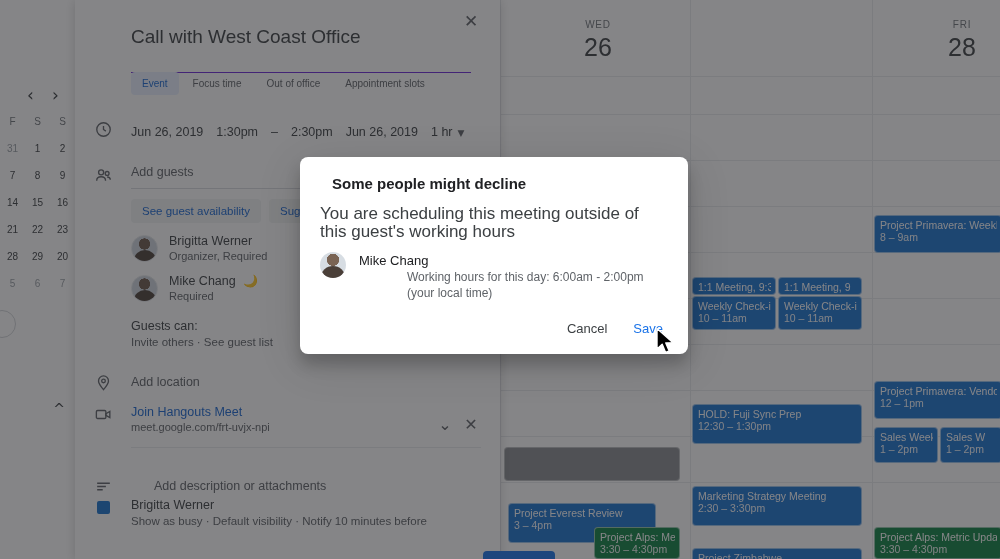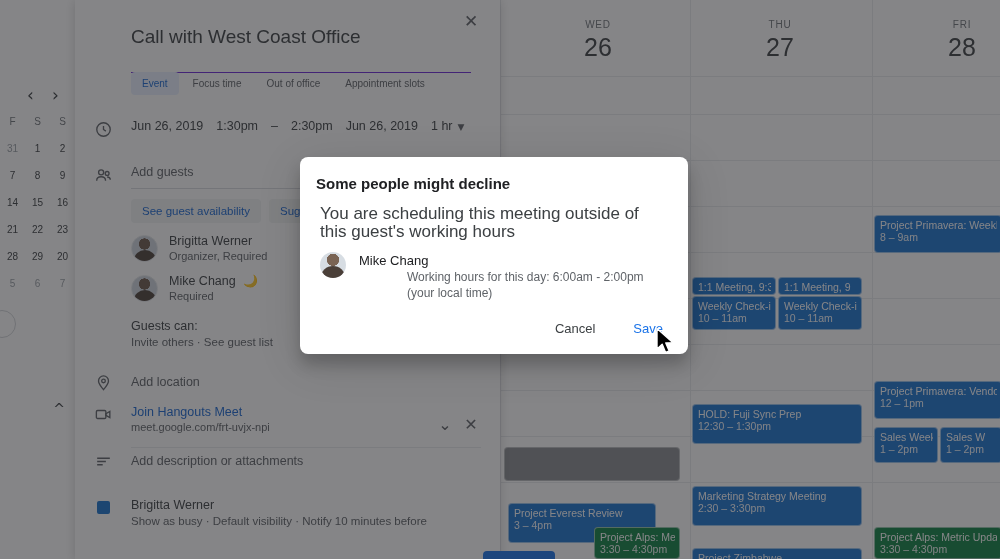--- a/index.html
+++ b/index.html
@@ -58,21 +58,21 @@
   .panel-title{position:absolute;left:56px;top:26px;width:340px;font-size:19px;color:#3c4043;
     padding-bottom:24px;border-bottom:1px solid #6d28d9;}
   .tabs{position:absolute;left:56px;top:72px;display:flex;align-items:center;}
   .tab{font-size:10px;color:#5f6368;padding:6px 11px;border-radius:4px;margin-right:3px;
     white-space:nowrap;cursor:pointer;}
   .tab.active{color:#1967d2;background:#e8f0fe;}
   .row{position:absolute;left:0;width:425px;display:flex;}
   .row-ico{width:56px;flex:0 0 56px;display:flex;justify-content:center;padding-top:1px;}
   .row-body{flex:1;padding-right:18px;}
   .ico{width:19px;height:19px;display:block;color:#5f6368;}
-  .timerow{top:119px;}
+  .timerow{top:119px;align-items:flex-end;}
   .timerow .seg{font-size:12.5px;color:#3c4043;margin-right:13px;white-space:nowrap;}
   .timerow .dash{color:#3c4043;margin-right:13px;font-size:12.5px;}
   .timerow .caret{font-size:9px;color:#5f6368;font-family:"DejaVu Sans",sans-serif;}
   .guestrow{top:165px;}
   .addguests{font-size:12.5px;color:#5f6368;padding-bottom:9px;border-bottom:1px solid #dadce0;
     width:340px;}
   .chiprow{display:flex;margin-top:10px;}
   .chip{font-size:11.5px;color:#1967d2;border:1px solid transparent;background:#f1f3f4;
     padding:5px 10px;border-radius:4px;margin-right:8px;white-space:nowrap;cursor:pointer;}
   .guest{display:flex;align-items:center;margin-top:11px;}
@@ -89,47 +89,47 @@
   .guestscan .gc-s{font-size:11.5px;color:#5f6368;margin-top:3px;}
   .locrow{top:372px;}
   .locrow .txt{font-size:12.5px;color:#5f6368;}
   .meetrow{top:404px;}
   .meetlink{font-size:12.5px;color:#1967d2;font-weight:500;line-height:16px;}
   .meeturl{font-size:11px;color:#5f6368;line-height:15px;}
   .meet-actions{position:absolute;right:16px;top:412px;display:flex;align-items:center;}
   .meet-actions span{width:26px;height:26px;text-align:center;line-height:26px;color:#5f6368;
     font-family:"DejaVu Sans",sans-serif;cursor:pointer;}
   .sep{position:absolute;left:56px;top:447px;width:350px;height:1px;background:#e8eaed;}
-  .descrow{top:451px;}
+  .descrow{top:476px;gap:23px;}
   .descrow .txt{font-size:12.5px;color:#5f6368;}
   .calrow{top:497px;}
   .swatch{width:13px;height:13px;border-radius:2px;background:#1a73cf;margin-top:3px;}
   .cal-owner{font-size:12.5px;color:#3c4043;line-height:16px;}
   .cal-meta{font-size:11.5px;color:#5f6368;line-height:16px;}
   .panel-save{position:absolute;left:408px;top:551px;width:72px;height:26px;
     background:#1a73e8;border-radius:4px;}
 
   
   .scrim{position:absolute;inset:0;background:rgba(32,33,36,.55);}
 
   
   .dlg{position:absolute;left:300px;top:157px;width:388px;height:197px;background:#ffffff;
     border-radius:8px;box-shadow:0 11px 15px rgba(0,0,0,.2),0 9px 46px rgba(0,0,0,.12);}
-  .dlg-title{position:absolute;left:16px;top:18px;font-size:15px;font-weight:700;color:#202124;}
+  .dlg-title{position:absolute;left:32px;top:18px;font-size:15px;font-weight:700;color:#202124;}
   .dlg-body{position:absolute;left:20px;top:48px;width:330px;font-size:17px;color:#3c4043;
     line-height:18px;}
   .dlg-guest{position:absolute;left:20px;top:95px;display:flex;width:340px;}
   .dlg-av{width:26px;height:26px;border-radius:50%;flex:0 0 26px;margin-right:13px;
     background:radial-gradient(circle at 50% 30%, #7a6454 0 27%, #d7dde3 28% 100%);
     position:relative;overflow:hidden;}
   .dlg-av:after{content:"";position:absolute;left:50%;top:55%;width:24px;height:22px;
     transform:translateX(-50%);border-radius:50% 50% 0 0;background:#4a3f38;}
   .dlg-gname{font-size:13px;color:#202124;line-height:17px;}
   .dlg-ghours{font-size:12px;color:#5f6368;line-height:16px;margin-left:48px;}
-  .dlg-actions{position:absolute;right:14px;bottom:10px;display:flex;align-items:flex-start;gap:12px;}
+  .dlg-actions{position:absolute;right:14px;bottom:10px;display:flex;align-items:flex-start;}
   .dlg-btn{font-size:13px;padding:8px 11px;border-radius:4px;cursor:pointer;white-space:nowrap;}
   .dlg-btn.cancel{color:#3c4043;}
   .dlg-btn.save{color:#1a73e8;font-weight:500;margin-left:4px;}
 
   .cursor{position:absolute;left:655px;top:327px;width:22px;height:28px;pointer-events:none;}
 </style>
 </head>
 <body>
 
 <div id="app">
@@ -180,24 +180,20 @@
         </div>
       <div class="circle-frag"></div>
       <div class="collapse-chev">^</div>
     </div>
 
     <div class="cal-grid">
       <div class="dayhdr">
         <div class="daycol-hdr" style="left:33px;">
           <div class="dow">WED</div>
           <div class="dnum">26</div>
-        </div>
-        <div class="daycol-hdr" style="left:215px;">
-          <div class="dow">THU</div>
-          <div class="dnum">27</div>
         </div>
         <div class="daycol-hdr" style="left:397px;">
           <div class="dow">FRI</div>
           <div class="dnum">28</div>
         </div>
       </div>
 
       <div class="vline" style="left:0px;"></div>
       <div class="vline" style="left:190px;"></div>
       <div class="vline" style="left:372px;"></div>

